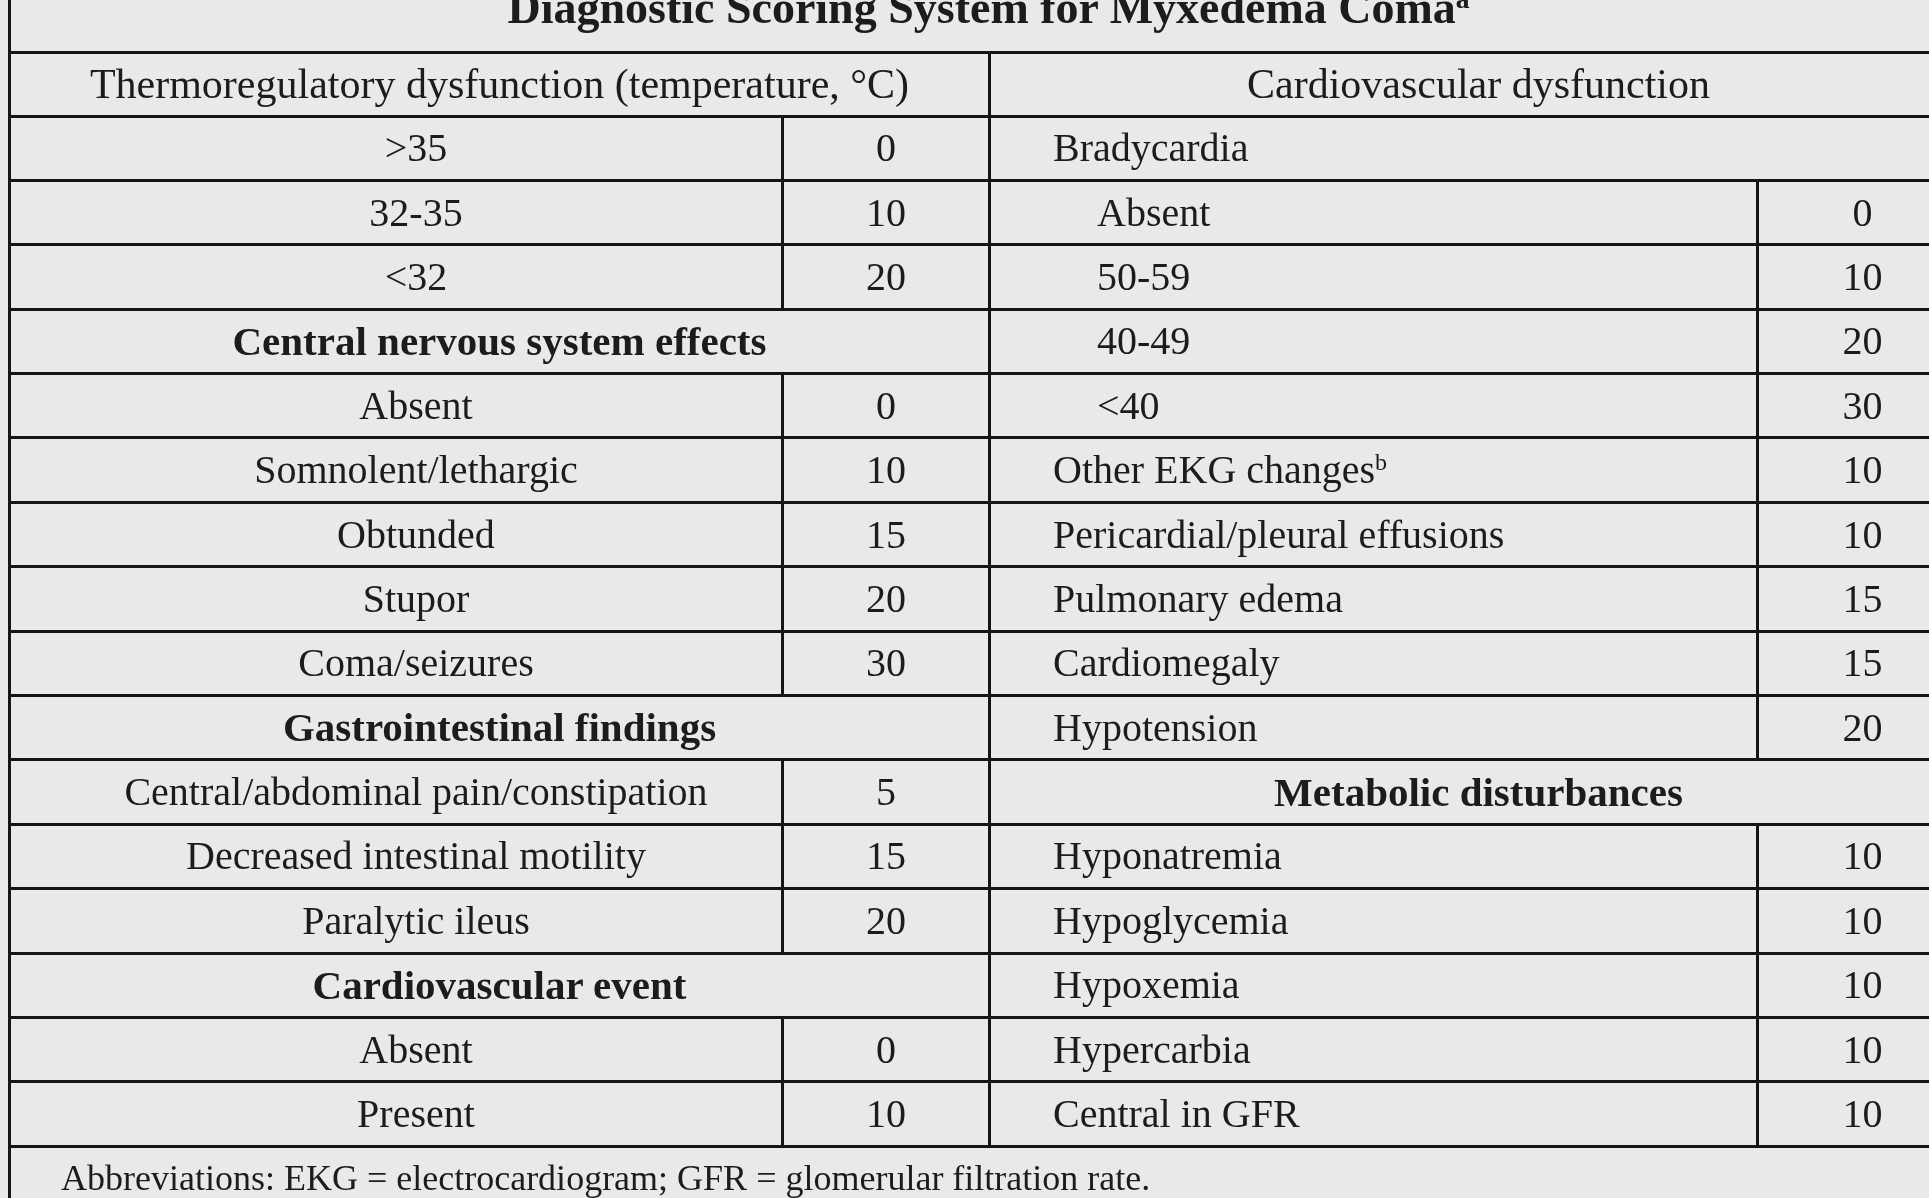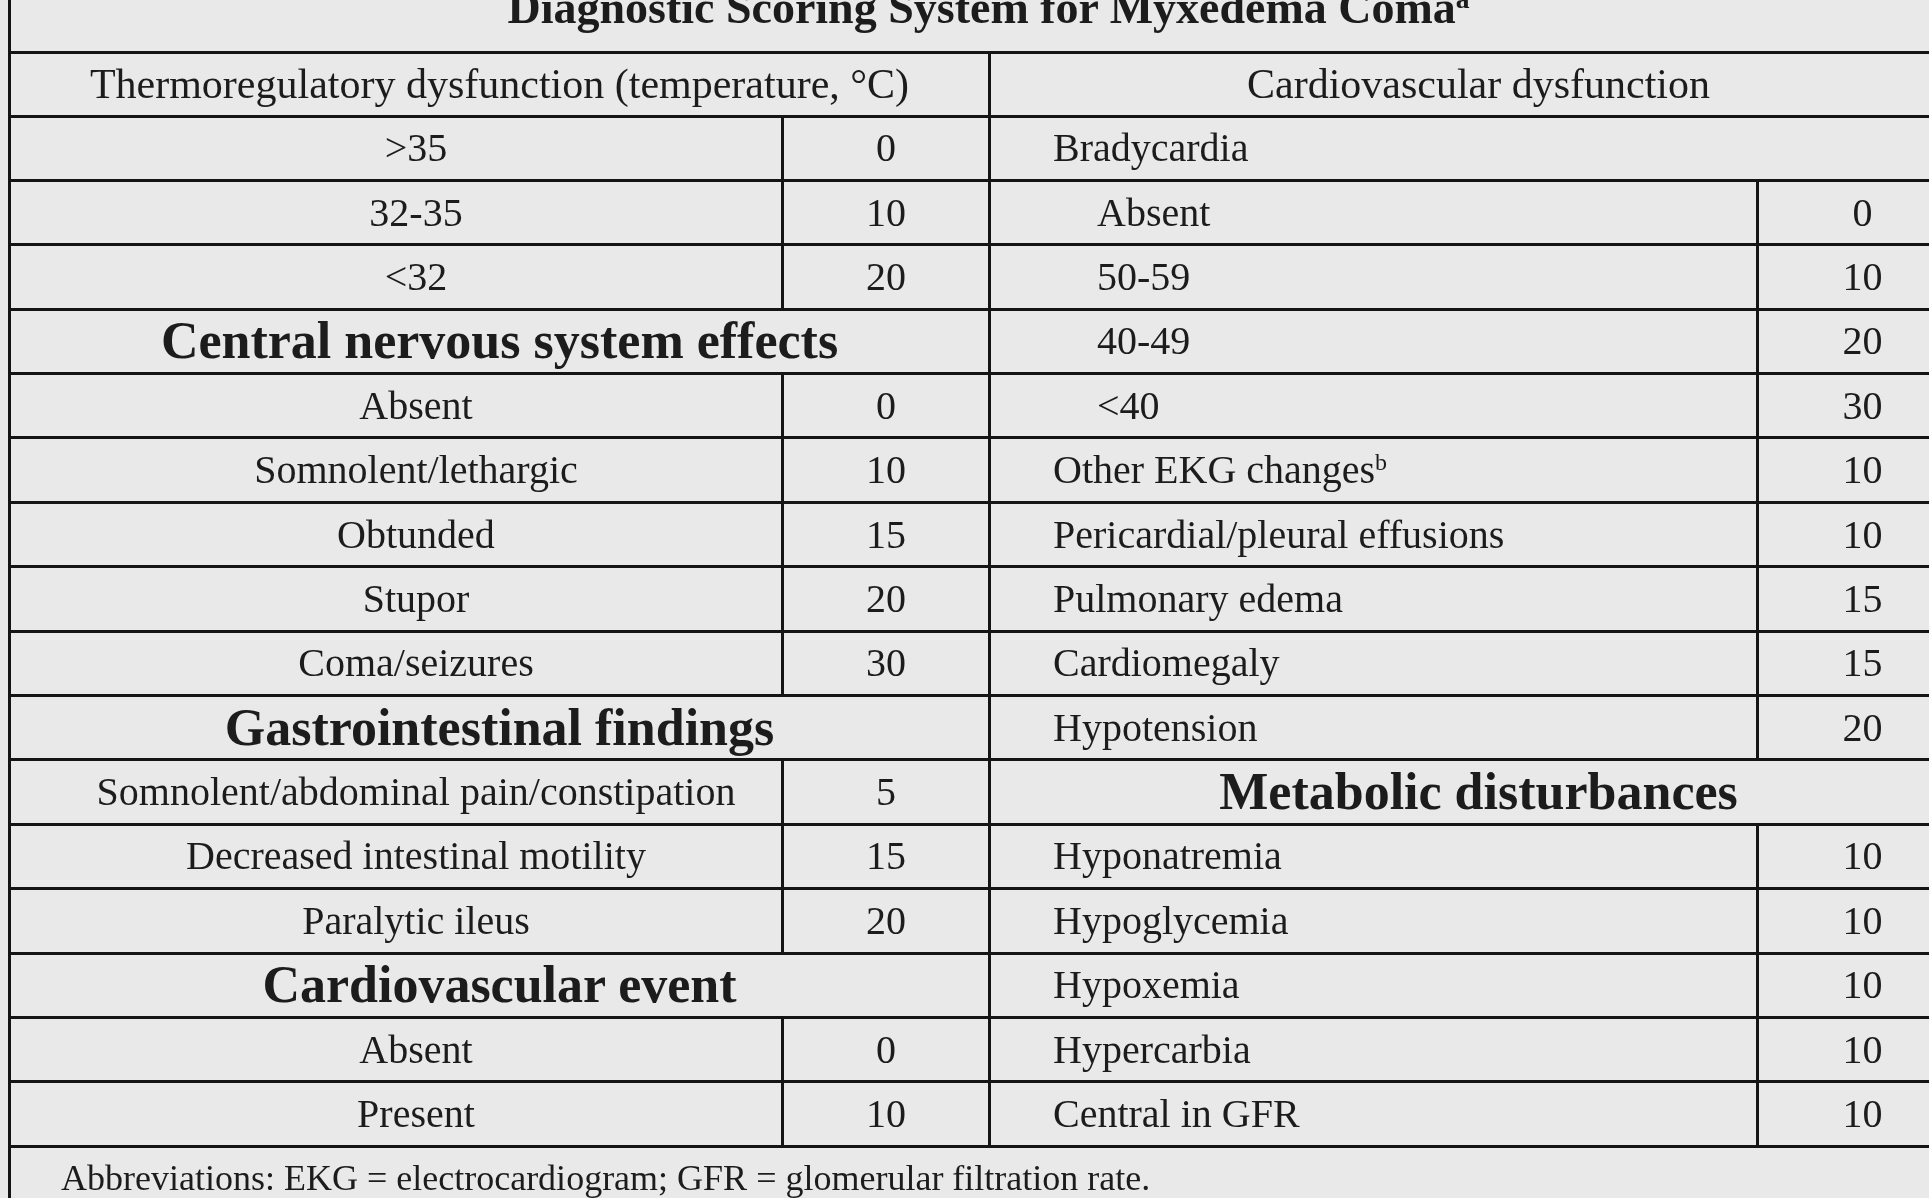--- a/index.html
+++ b/index.html
@@ -48,21 +48,21 @@
     font-weight: normal;
     font-size: 42px;
   }
   td.lbl  { text-align: center; padding-left: 40px; }
   td.rlbl { text-align: left; padding-left: 62px; }
   td.rsub { text-align: left; padding-left: 106px; }
   td.score { text-align: center; }
   td.sechead {
     text-align: center;
     font-weight: bold;
-    font-size: 52px;
+    font-size: 41px;
   }
   tr.footer-row { height: 86px; }
   tr.footer-row td {
     border-bottom: none;
     vertical-align: top;
     padding: 12px 0 0 50px;
     font-size: 36px;
   }
   sup {
     font-size: 60%;
@@ -155,21 +155,21 @@
       <td class="score">15</td>
     </tr>
 
     <tr>
       <td class="sechead" colspan="2">Gastrointestinal findings</td>
       <td class="rlbl">Hypotension</td>
       <td class="score">20</td>
     </tr>
 
     <tr>
-      <td class="lbl">Somnolent/abdominal pain/constipation</td>
+      <td class="lbl">Central/abdominal pain/constipation</td>
       <td class="score">5</td>
       <td class="sechead" colspan="2">Metabolic disturbances</td>
     </tr>
 
     <tr>
       <td class="lbl">Decreased intestinal motility</td>
       <td class="score">15</td>
       <td class="rlbl">Hyponatremia</td>
       <td class="score">10</td>
     </tr>

